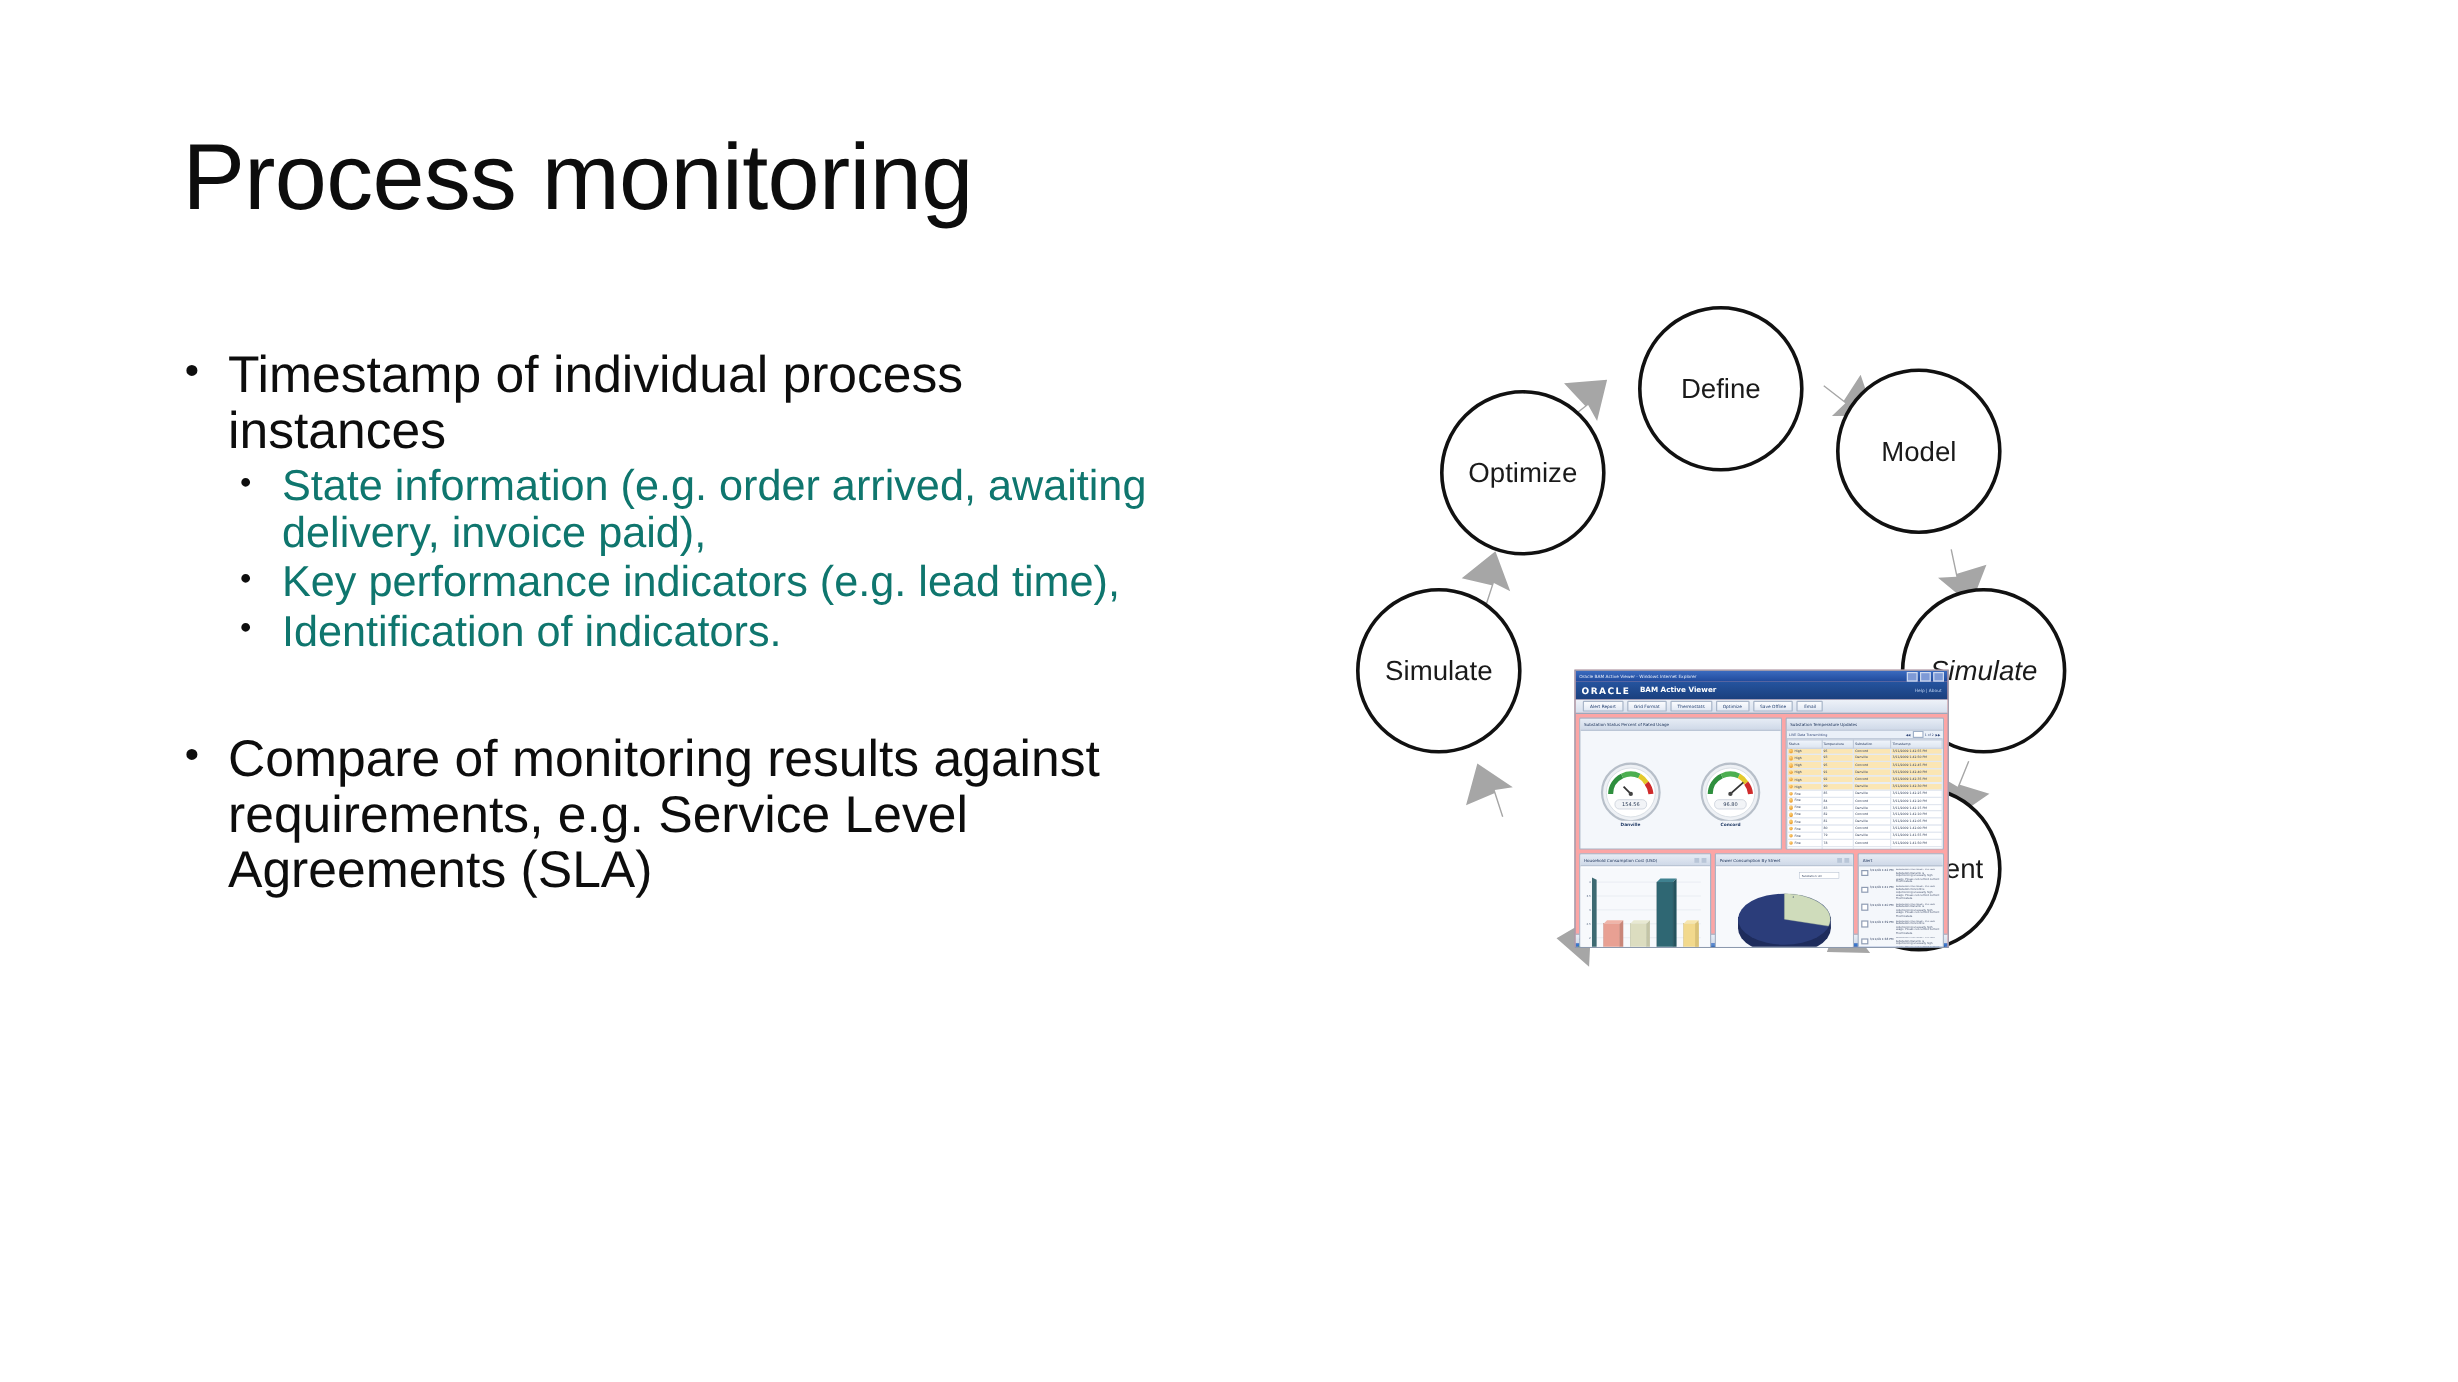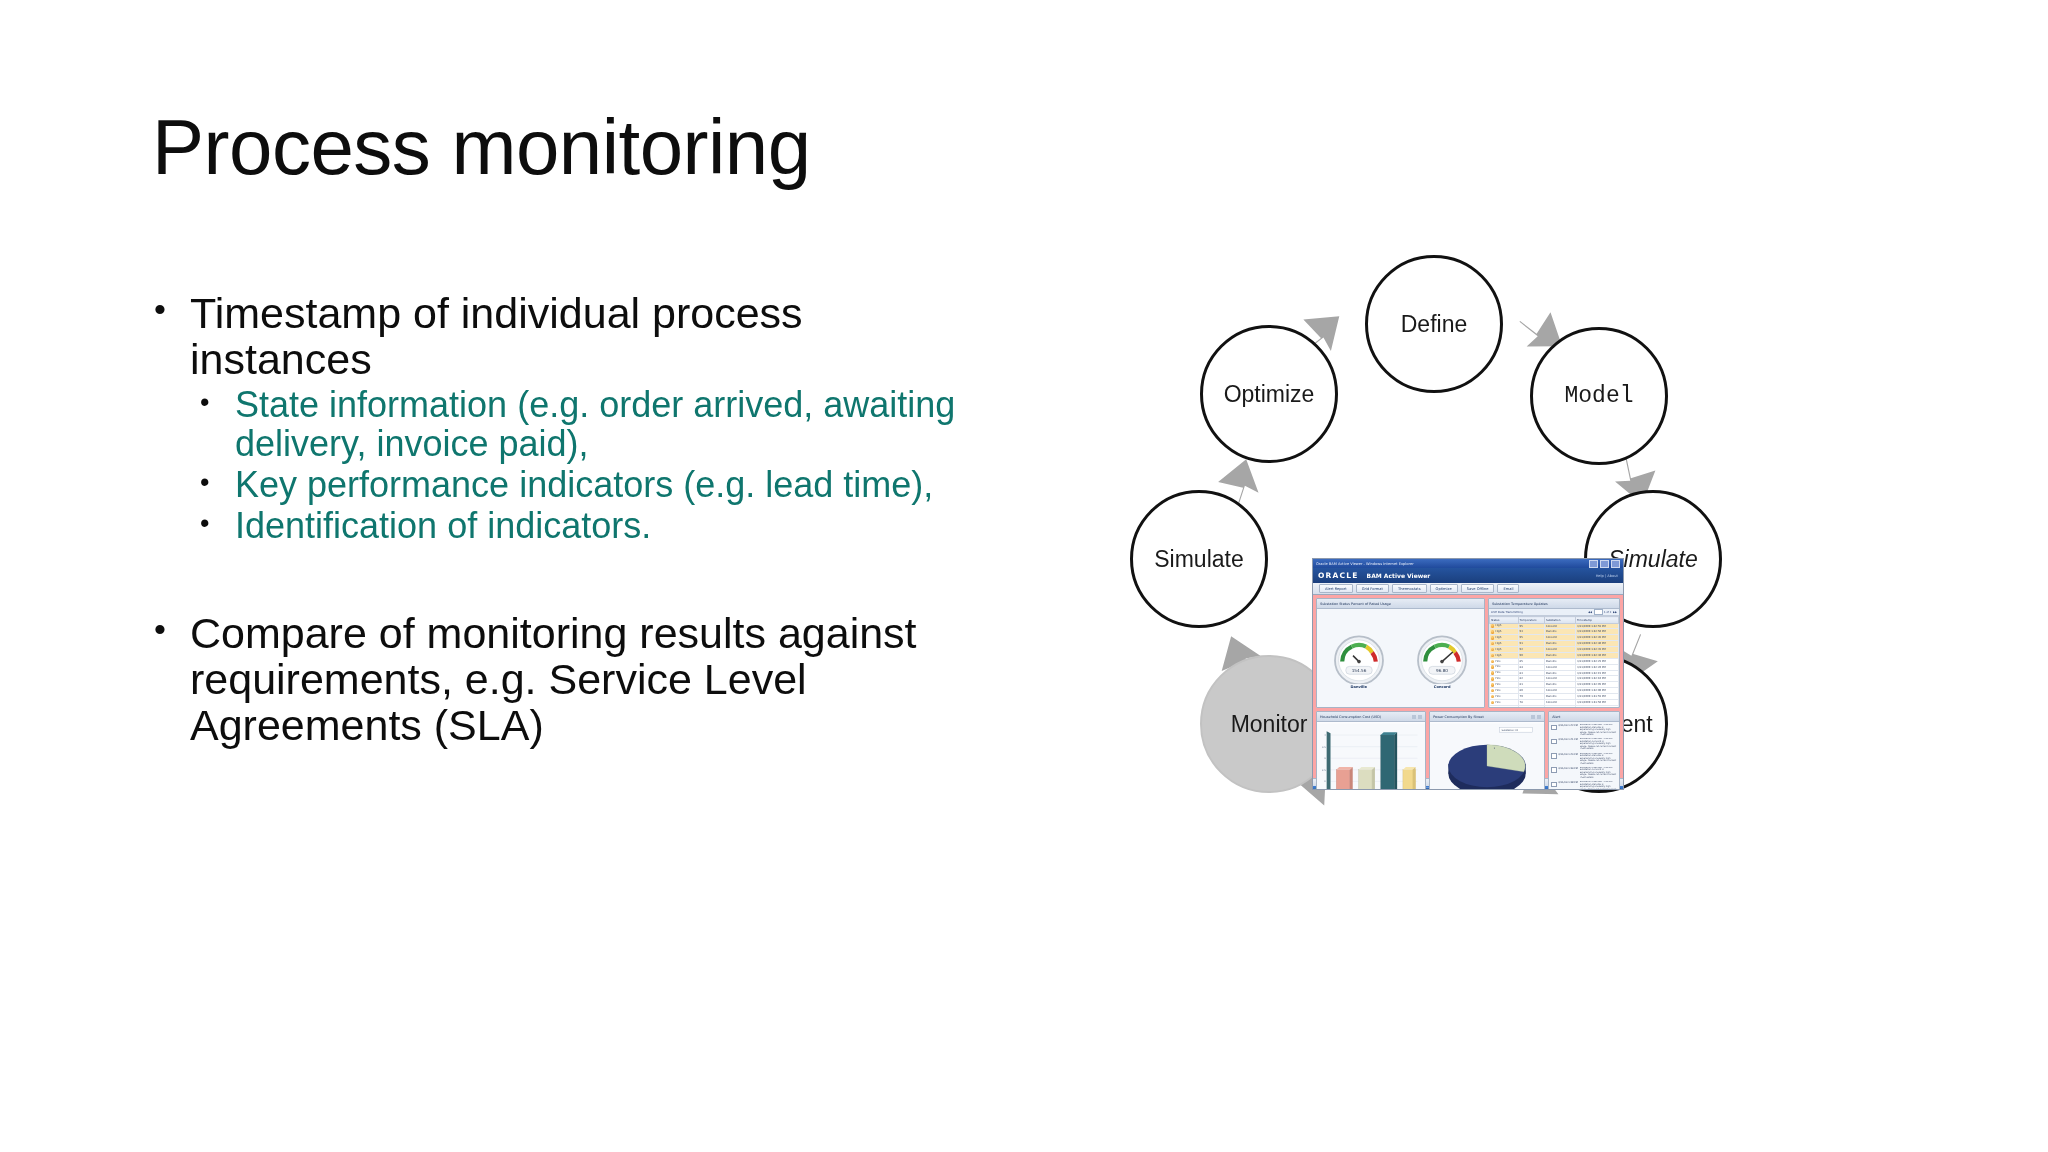--- a/index.html
+++ b/index.html
@@ -234,31 +234,28 @@
     </div>
     <div class="arrow" style="left:148px;top:200px;transform:rotate(288deg);">
       <svg viewBox="0 0 100 90">
           <polygon points="8,58 44,58 40,14 92,48 44,86 48,60 8,60" fill="#a6a6a6"></polygon>
         </svg>
     </div>
 
     <div class="node" style="left:305px;top:0px;width:138px;height:138px;">
       <span>Define</span>
     </div>
-    <div class="node" style="left:470px;top:72px;width:138px;height:138px;font-family:Liberation Mono, monospace;">
+    <div class="node" style="left:470px;top:52px;width:138px;height:138px;">
       <span>Model</span>
     </div>
     <div class="node" style="left:524px;top:235px;width:138px;height:138px;font-style:italic;">
       <span>Simulate</span>
     </div>
     <div class="node" style="left:470px;top:400px;width:138px;height:138px;">
       <span>Implement</span>
-    </div>
-    <div class="node fill" style="left:140px;top:400px;width:138px;height:138px;">
-      <span>Monitor</span>
     </div>
     <div class="node" style="left:70px;top:235px;width:138px;height:138px;">
       <span>Simulate</span>
     </div>
     <div class="node" style="left:140px;top:70px;width:138px;height:138px;">
       <span>Optimize</span>
     </div>
   </div>
 
   <div class="bam">

